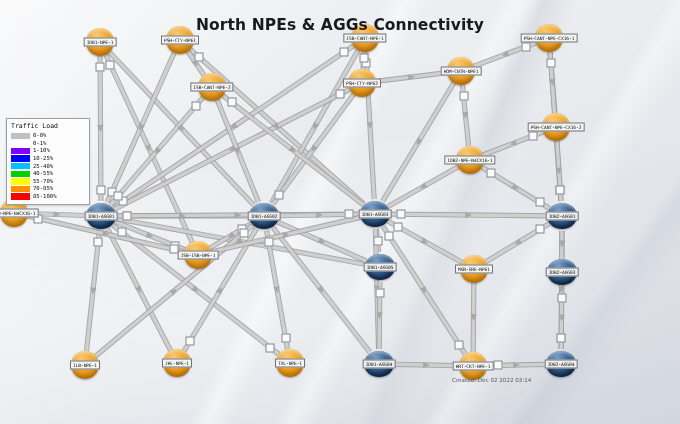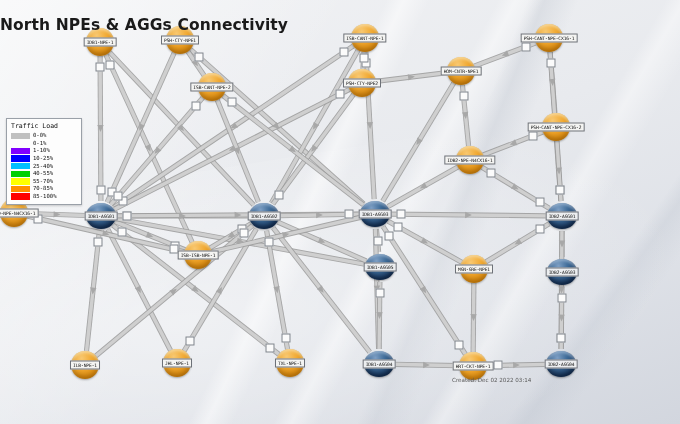--- a/index.html
+++ b/index.html
@@ -33,21 +33,21 @@
     position: absolute; left: -60px; top: 150px;
     width: 820px; height: 360px;
     background: radial-gradient(ellipse at 30% 40%, rgba(255,255,255,0.45) 0%, rgba(255,255,255,0) 62%);
     transform: rotate(-9deg);
     pointer-events: none;
   }
 
   #title {
     position: absolute;
     left: 0; right: 0; top: 16px;
-    text-align: left;
+    text-align: center;
     font-family: "DejaVu Sans", sans-serif;
     font-size: 15.5px;
     font-weight: bold;
     color: #1a1a1a;
     letter-spacing: 0.1px;
     z-index: 40;
   }
 
   svg#links {
     position: absolute; left: 0; top: 0;
@@ -55,21 +55,21 @@
     z-index: 5;
   }
 
   
   #legend {
     position: absolute;
     left: 6px; top: 118px;
     width: 66px;
     background: #fdfdfd;
     border: 1px solid #9aa0a8;
-    padding: 3px 4px 4px 4px;
+    padding: 3px 12px 4px 4px;
     z-index: 60;
     box-shadow: 0 1px 2px rgba(0,0,0,0.18);
   }
   #legend .legend-title {
     font-family: "DejaVu Sans Mono", monospace;
     font-size: 6.5px;
     color: #111;
     margin-bottom: 2px;
     white-space: nowrap;
   }

